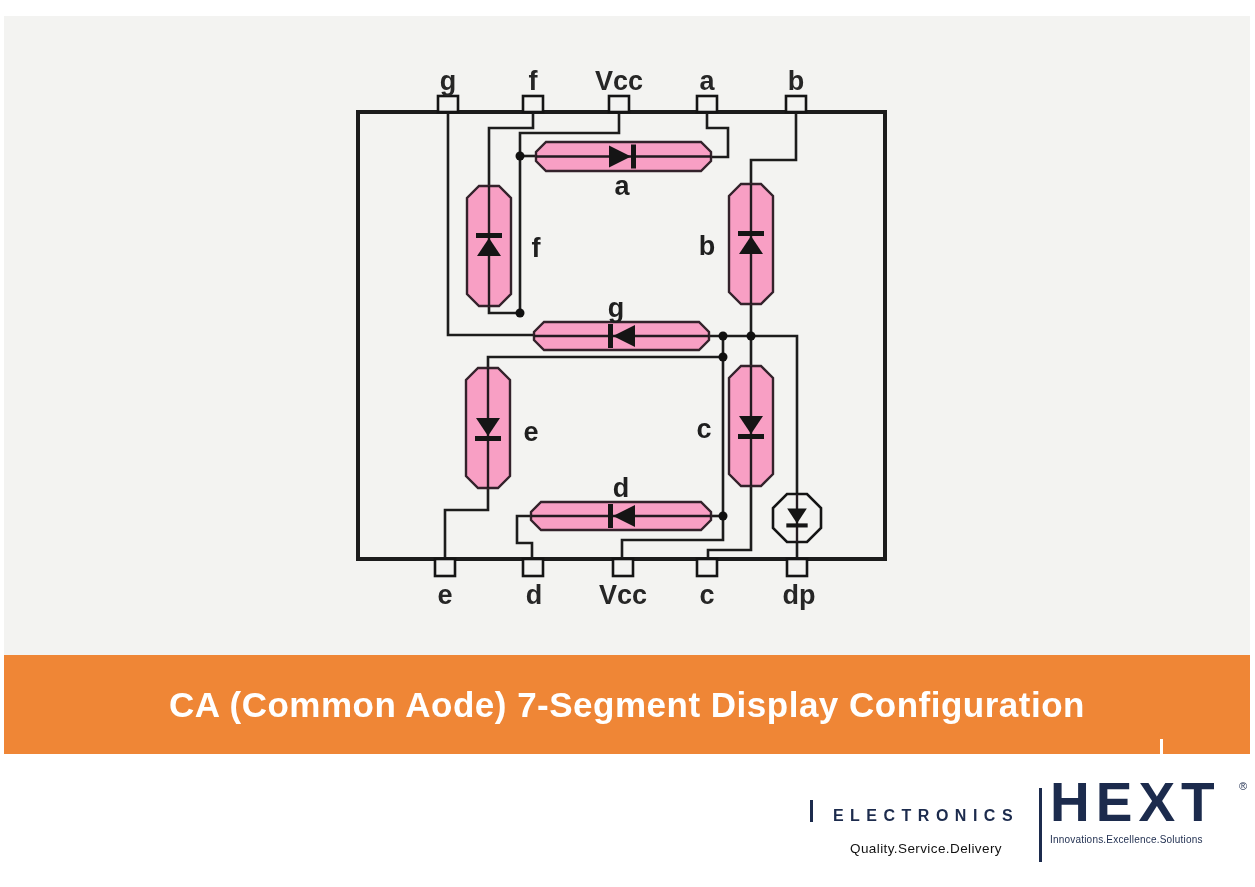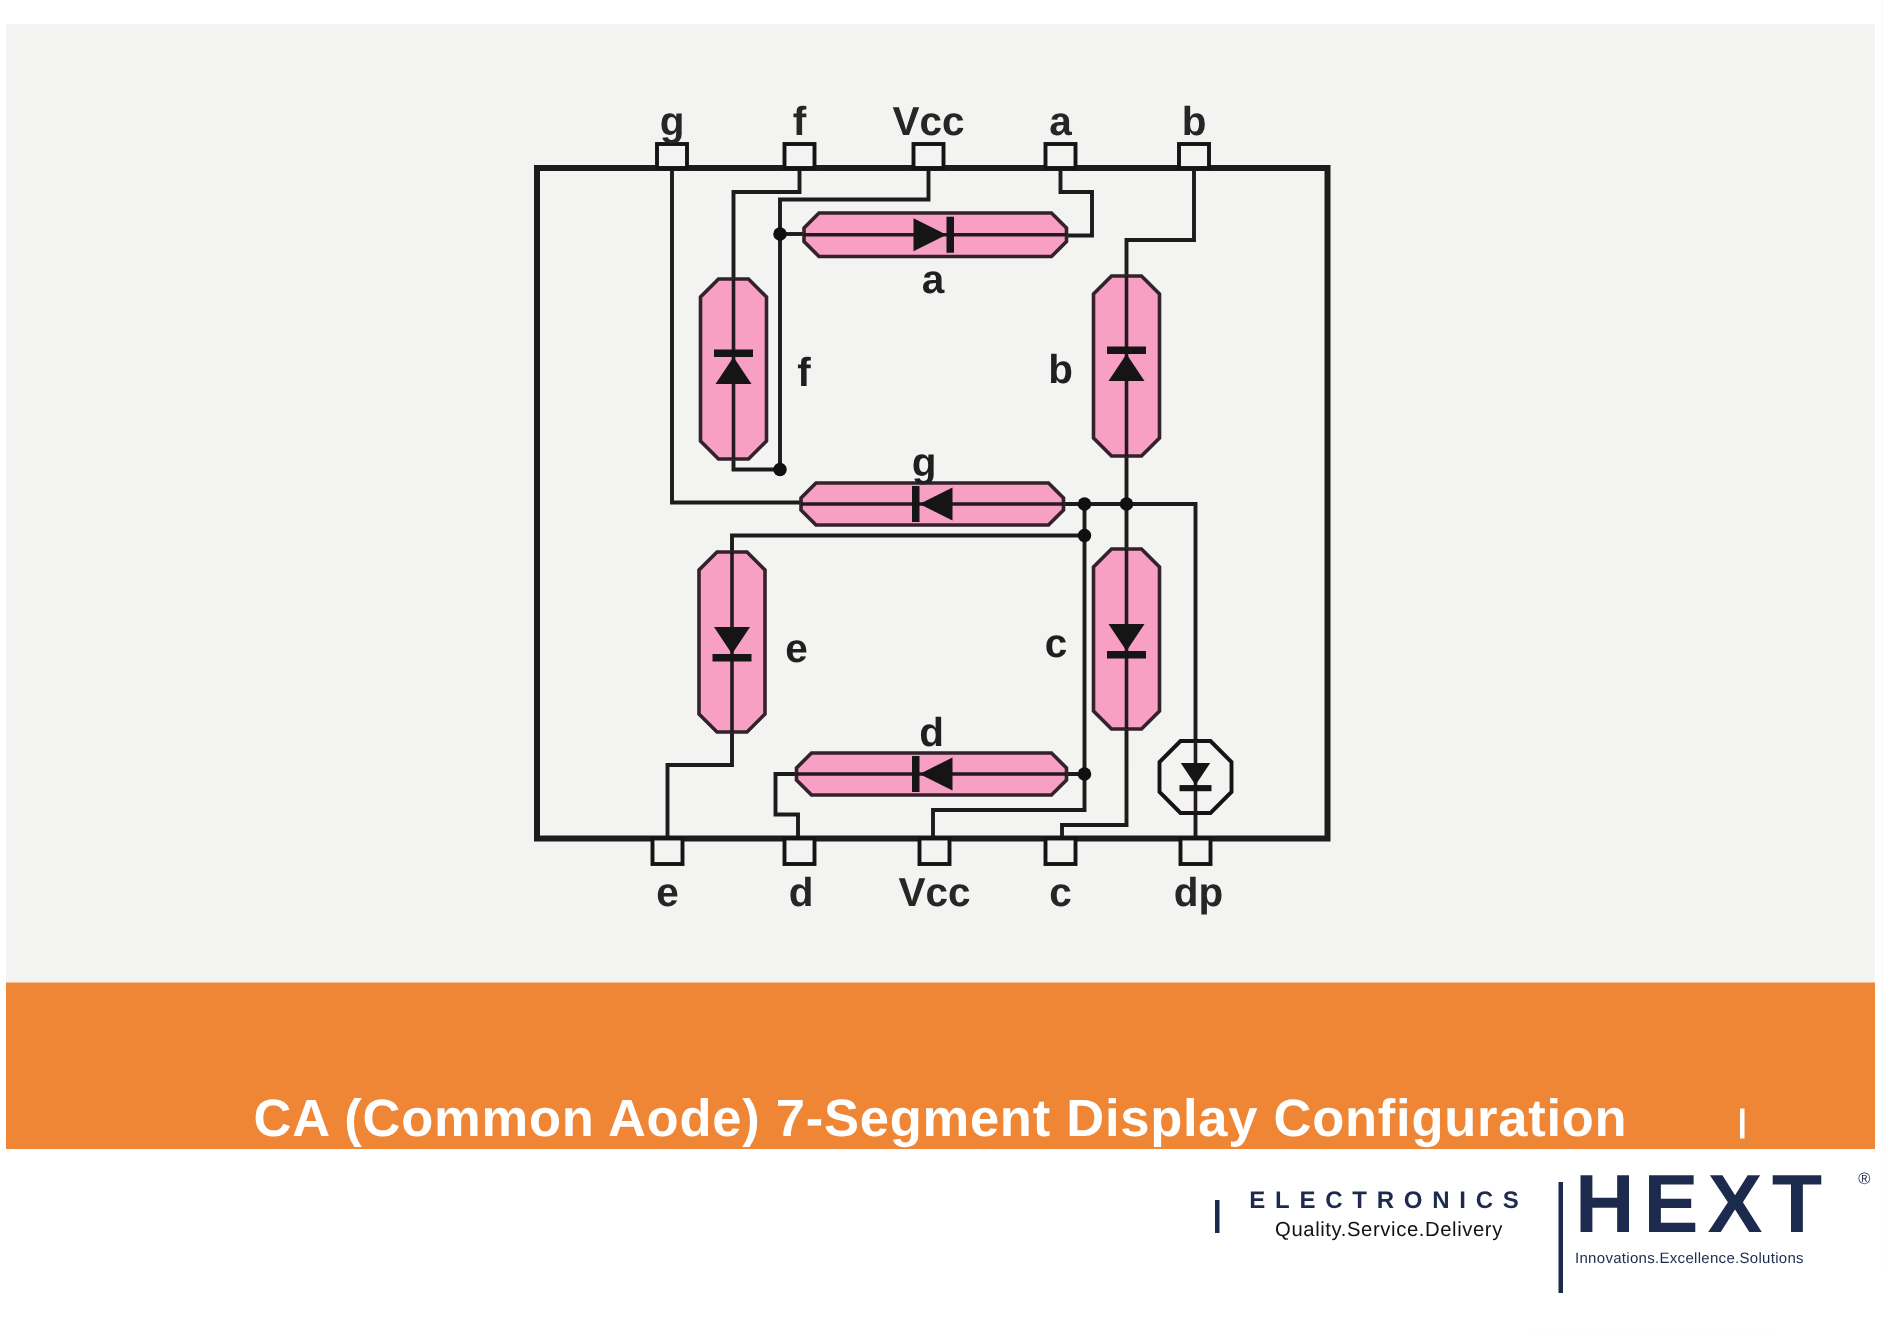--- a/index.html
+++ b/index.html
@@ -17,34 +17,34 @@
   .wire{fill:none;stroke:var(--wire-black,#1c1c1c);stroke-width:2.6;}
   .capsule{fill:var(--segment-pink,#f89fc4);stroke:#33222b;stroke-width:2.4;}
   .cl{fill:none;stroke:#231a20;stroke-width:2.4;}
   .diode{fill:#151515;}
   .dot{fill:#101010;}
   .pinbox{fill:var(--panel-gray,#f3f3f1);stroke:#141414;stroke-width:2.6;}
   .pin-label{font:bold 27px "Liberation Sans",sans-serif;fill:#262626;text-anchor:middle;}
   .seg-label{font:bold 27px "Liberation Sans",sans-serif;fill:#1f1f1f;text-anchor:middle;}
   
   .banner{
-    position:absolute;left:4px;top:655px;width:1246px;height:111px;
+    position:absolute;left:4px;top:655px;width:1246px;height:99px;
     background:var(--banner-orange,#ef8636);
-    display:flex;align-items:flex-end;justify-content:center;
+    display:flex;align-items:center;justify-content:center;
   }
   .banner-title{
     color:#ffffff;font-size:35px;font-weight:bold;letter-spacing:.5px;
   }
   .cursor-tick{position:absolute;left:1160px;top:739px;width:3px;height:20px;background:#ffffff;}
   
   .footer{position:absolute;left:0;top:766px;width:1255px;height:121px;background:#ffffff;}
   .regent{position:absolute;left:812px;top:20px;width:228px;text-align:center;color:var(--logo-navy,#1c2b4d);}
   .regent-name{font-size:46px;font-weight:800;letter-spacing:2px;line-height:1.02;}
-  .regent-sub{font-size:16px;font-weight:bold;letter-spacing:6.5px;margin-top:6px;}
-  .regent-tag{font-size:13.5px;color:#121212;margin-top:2px;letter-spacing:.4px;}
+  .regent-sub{font-size:16px;font-weight:bold;letter-spacing:6.5px;margin-top:21px;}
+  .regent-tag{font-size:13.5px;color:#121212;margin-top:16px;letter-spacing:.4px;}
   .regent-mark{position:absolute;left:-2px;top:14px;width:3px;height:22px;background:var(--logo-navy,#1c2b4d);}
   .logo-divider{position:absolute;left:1039px;top:22px;width:2.5px;height:74px;background:var(--logo-navy,#1c2b4d);}
   .hext{position:absolute;left:1050px;top:8px;width:185px;color:var(--logo-navy,#1c2b4d);}
   .hext-row{position:relative;}
   .hext-name{font-size:55px;font-weight:700;letter-spacing:6px;line-height:1.05;}
   .hext-reg{position:absolute;right:-12px;top:6px;font-size:11px;}
   .hext-tag{font-size:10px;margin-top:2px;letter-spacing:.2px;}
 </style>
 </head>
 <body>

